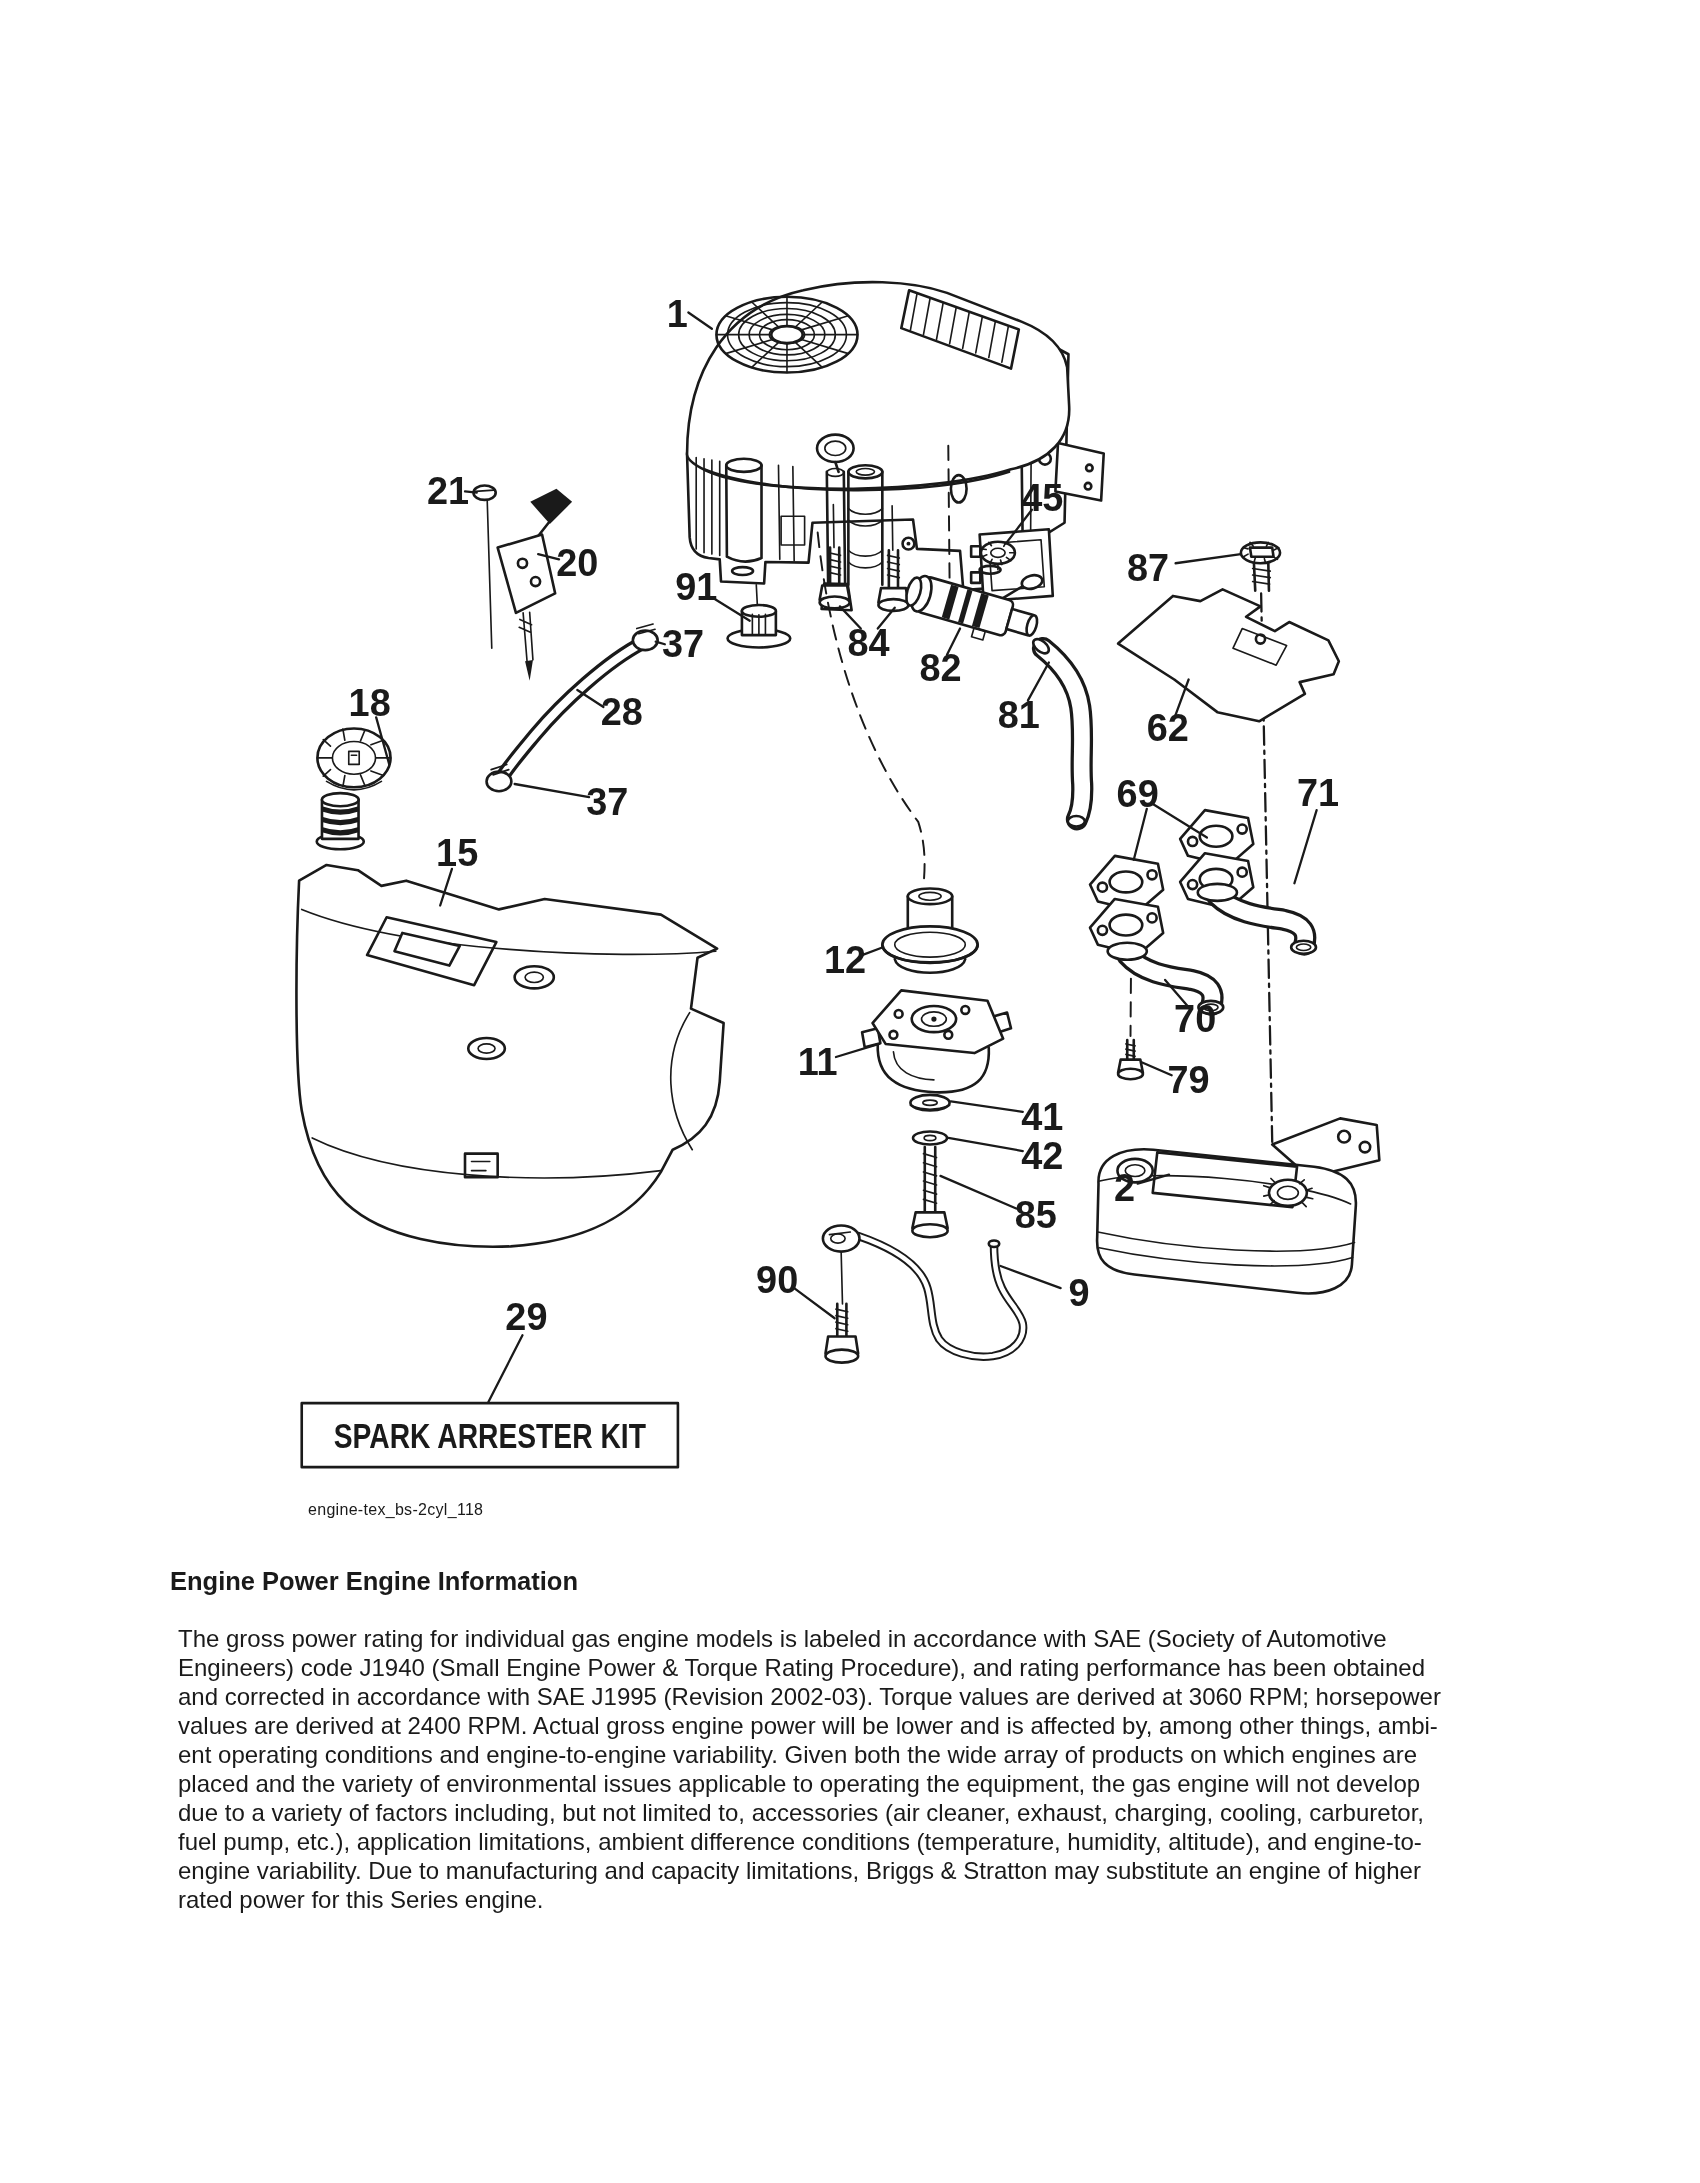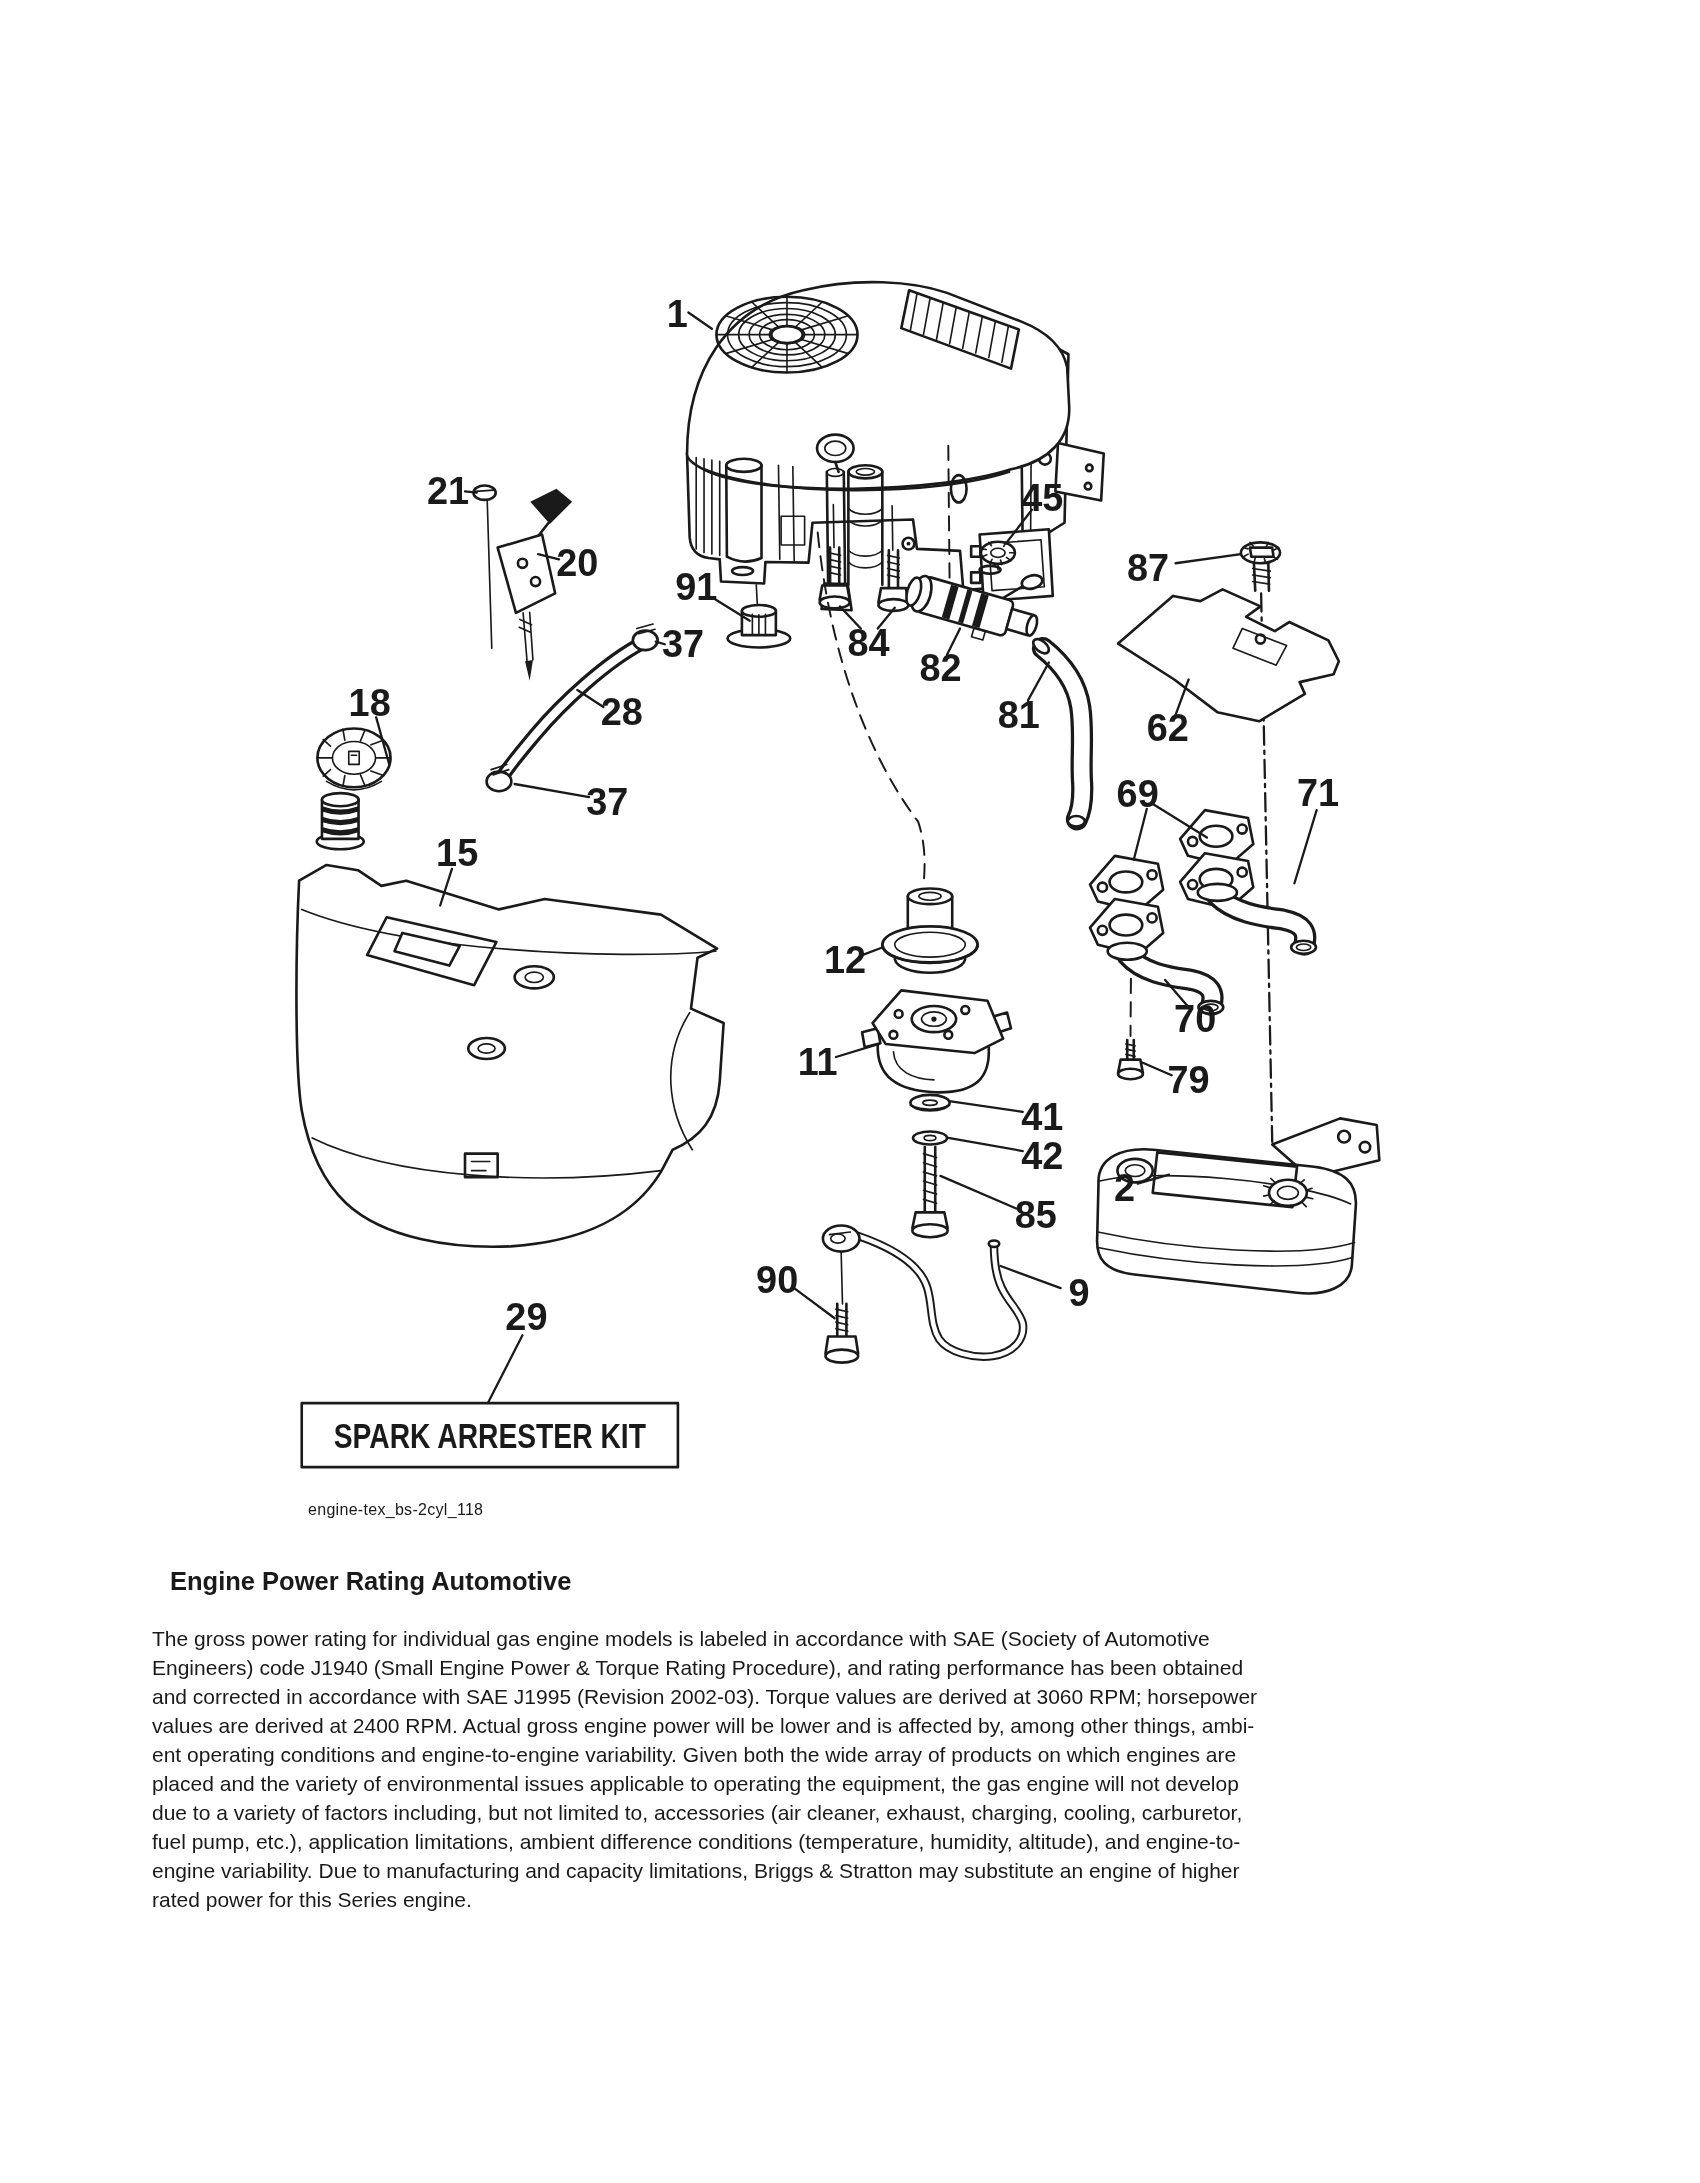--- a/index.html
+++ b/index.html
@@ -27,21 +27,21 @@
   .callout{
     font-family:"Liberation Sans", sans-serif;font-weight:bold;font-size:58px;
     fill:#1a1a1a;stroke:none;text-anchor:middle;dominant-baseline:central;
   }
   .kitlabel{
     font-family:"Liberation Sans", sans-serif;font-weight:bold;font-size:54px;
     fill:#1a1a1a;stroke:none;text-anchor:middle;
   }
   .caption{position:absolute;left:308px;top:1501px;font-size:16px;letter-spacing:0.3px;}
   .heading{position:absolute;left:170px;top:1567px;margin:0;font-size:25.5px;font-weight:bold;}
-  .bodytext{position:absolute;left:152px;top:1624px;width:1424px;font-size:21px;line-height:29px;}
+  .bodytext{position:absolute;left:178px;top:1624px;width:1424px;font-size:24px;line-height:29px;}
   .bodyline{white-space:nowrap;}
 </style>
 </head>
 <body>
 
 <div class="page">
 
 <svg class="diagram" viewBox="0 0 2603 2400">
 
   <g>
@@ -413,21 +413,21 @@
         <text x="1330" y="984" class="callout">84</text>
         <line x1="1450" y1="1002" x2="1470" y2="962" class="leader"></line>
         <text x="1440" y="1022" class="callout">82</text>
         <line x1="1574" y1="1072" x2="1606" y2="1014" class="leader"></line>
         <text x="1560" y="1094" class="callout">81</text>
       </g>
 </svg>
 
 <div class="caption">engine-tex_bs-2cyl_118</div>
 
-<h2 class="heading">Engine Power Rating Automotive</h2>
+<h2 class="heading">Engine Power Engine Information</h2>
 
 <div class="bodytext" id="bodytext">
       <div class="bodyline">The gross power rating for individual gas engine models is labeled in accordance with SAE (Society of Automotive</div>
       <div class="bodyline">Engineers) code J1940 (Small Engine Power &amp; Torque Rating Procedure), and rating performance has been obtained</div>
       <div class="bodyline">and corrected in accordance with SAE J1995 (Revision 2002-03). Torque values are derived at 3060 RPM; horsepower</div>
       <div class="bodyline">values are derived at 2400 RPM. Actual gross engine power will be lower and is affected by, among other things, ambi-</div>
       <div class="bodyline">ent operating conditions and engine-to-engine variability. Given both the wide array of products on which engines are</div>
       <div class="bodyline">placed and the variety of environmental issues applicable to operating the equipment, the gas engine will not develop</div>
       <div class="bodyline">due to a variety of factors including, but not limited to, accessories (air cleaner, exhaust, charging, cooling, carburetor,</div>
       <div class="bodyline">fuel pump, etc.), application limitations, ambient difference conditions (temperature, humidity, altitude), and engine-to-</div>

